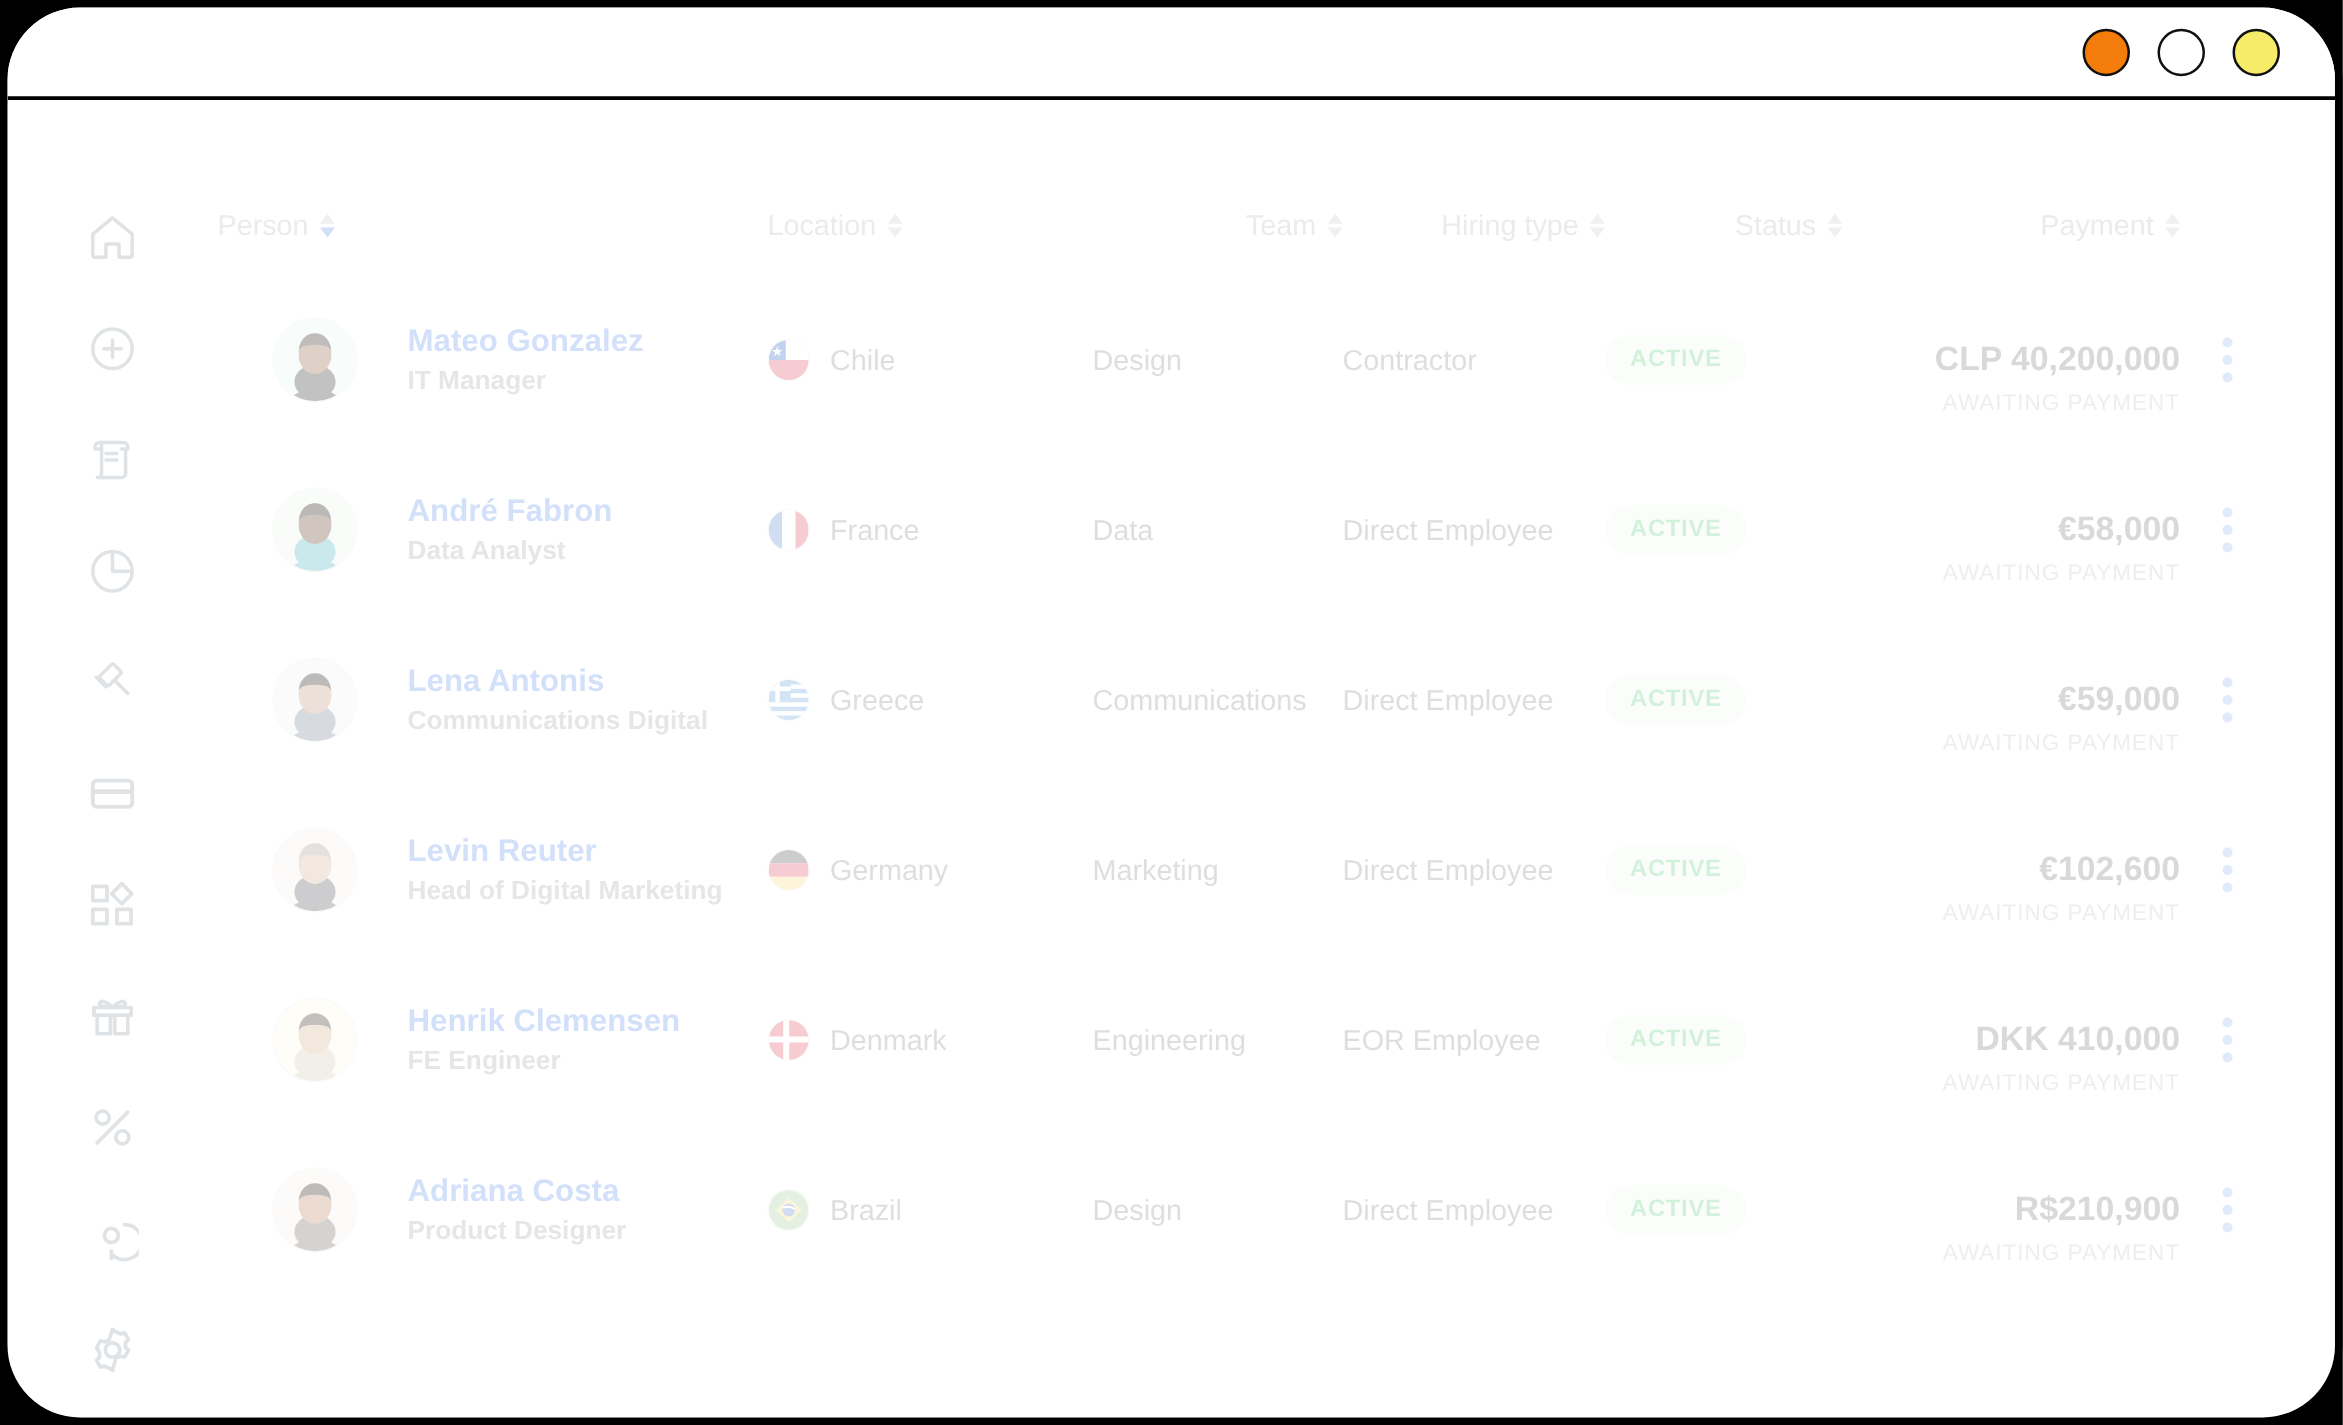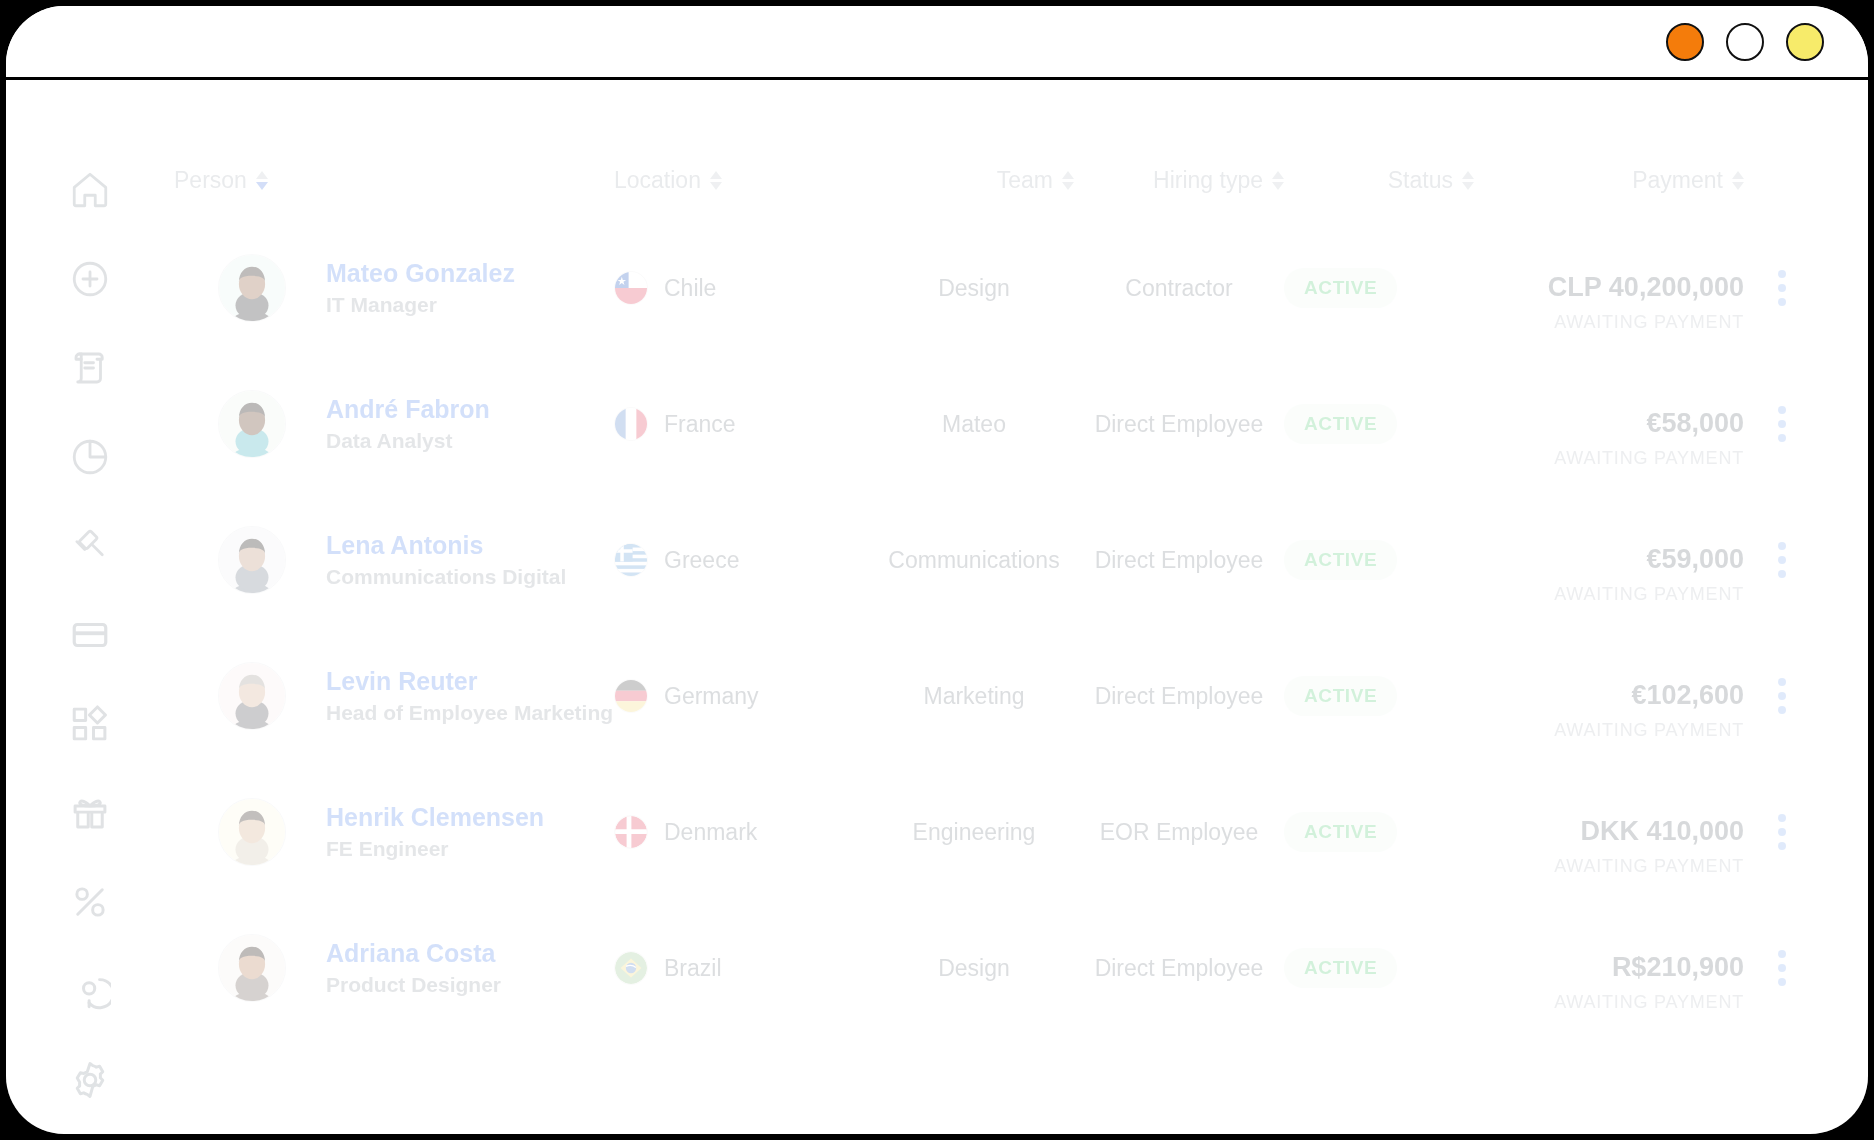--- a/index.html
+++ b/index.html
@@ -107,21 +107,21 @@
   .avatar .face { position: absolute; inset: 0; }
   .person-text { display: flex; flex-direction: column; gap: 6px; }
   .person-name { font-size: 25px; font-weight: 700; color: #6f9bf0; line-height: 1.1; cursor: pointer; }
   .person-role { font-size: 21px; font-weight: 700; color: #a9afb6; line-height: 1.1; }
 
   .loc-cell { display: flex; align-items: center; gap: 16px; }
   .flag { width: 34px; height: 34px; border-radius: 50%; overflow: hidden;
           position: relative; flex: 0 0 34px; border: 1px solid rgba(0,0,0,0.05); }
   .loc-name { font-size: 23px; color: #8d949b; }
 
-  td.cell-team, td.cell-hiring { text-align: center; font-size: 23px; color: #8d949b; }
+  td.cell-team, td.cell-hiring { text-align: left; font-size: 23px; color: #8d949b; }
   td.cell-status { }
   .badge {
     display: inline-block;
     padding: 9px 20px; border-radius: 20px;
     background: #f2faf4;
     color: #6ed48a; font-size: 19px; font-weight: 700; letter-spacing: 0.6px;
   }
   td.cell-payment { text-align: right; padding-right: 0; }
   .pay-amount { font-size: 27px; font-weight: 700; color: #7d848b; line-height: 1.25; margin-top: 28px; }
   .pay-status { font-size: 18px; color: #c4c9ce; letter-spacing: 0.8px; margin-top: 8px; }
@@ -380,21 +380,21 @@
     <td>
       <div class="loc-cell">
         <span class="flag"><svg viewBox="0 0 40 40">
                         <circle cx="20" cy="20" r="20" fill="#fff"></circle>
       <path d="M0 0h13.3v40H0z" fill="#6A93D4"></path>
                         <path d="M26.7 0H40v40H26.7z" fill="#E8566E"></path>
                       </svg></span>
         <span class="loc-name">France</span>
       </div>
     </td>
-    <td class="cell-team">Mateo</td>
+    <td class="cell-team">Data</td>
     <td class="cell-hiring">Direct Employee</td>
     <td class="cell-status">
       <span class="badge">ACTIVE</span>
     </td>
     <td class="cell-payment">
       <div class="pay-amount">€58,000</div>
       <div class="pay-status">AWAITING PAYMENT</div>
     </td>
     <td class="cell-menu">
       <span class="kebab">
@@ -463,21 +463,21 @@
                       <svg viewBox="0 0 68 68" class="face">
     <rect width="68" height="68" fill="#FBF1F1"></rect>
     <path d="M34 58c-11 0-20 5-23 12h46c-3-7-12-12-23-12z" fill="#5E5E62"></path>
     <ellipse cx="34" cy="52" rx="17" ry="14" fill="#5E5E62"></ellipse>
     <ellipse cx="34" cy="30" rx="13.5" ry="15.5" fill="#D8B49B"></ellipse>
     <path d="M20.5 28c0-10 6-16 13.5-16S47.5 18 47.5 28c0-4-4-6.5-13.5-6.5S20.5 24 20.5 28z" fill="#A9A39C"></path>
   </svg>
                     </span>
         <span class="person-text">
           <span class="person-name">Levin Reuter</span>
-          <span class="person-role">Head of Employee Marketing</span>
+          <span class="person-role">Head of Digital Marketing</span>
         </span>
       </div>
     </td>
     <td>
       <div class="loc-cell">
         <span class="flag"><svg viewBox="0 0 40 40">
                         <circle cx="20" cy="20" r="20" fill="#fff"></circle>
       <path d="M0 0h40v13.3H0z" fill="#5C5C5C"></path>
                         <path d="M0 13.3h40v13.4H0z" fill="#E8566E"></path>
       <path d="M0 26.7h40V40H0z" fill="#F7E08A"></path>

